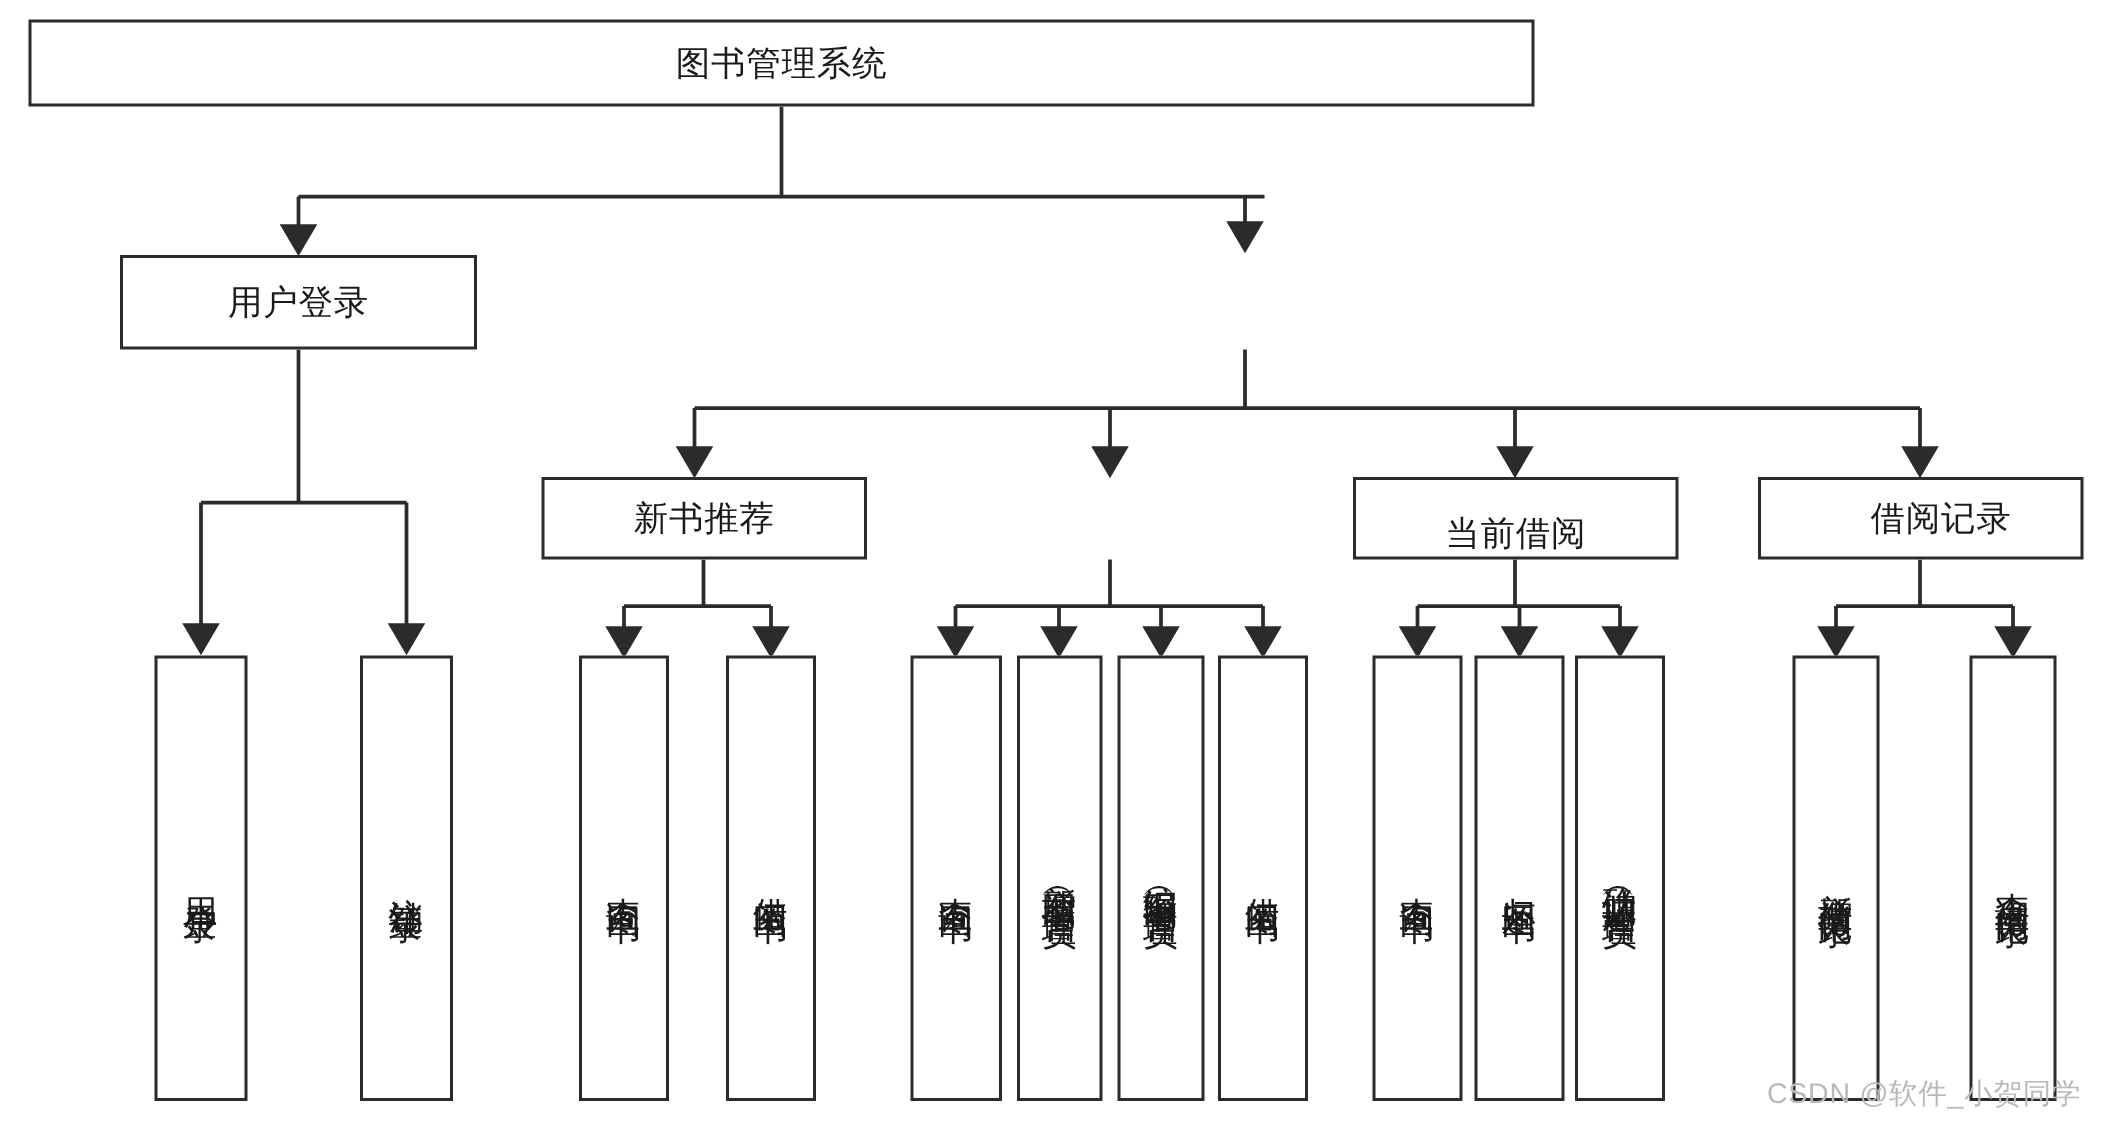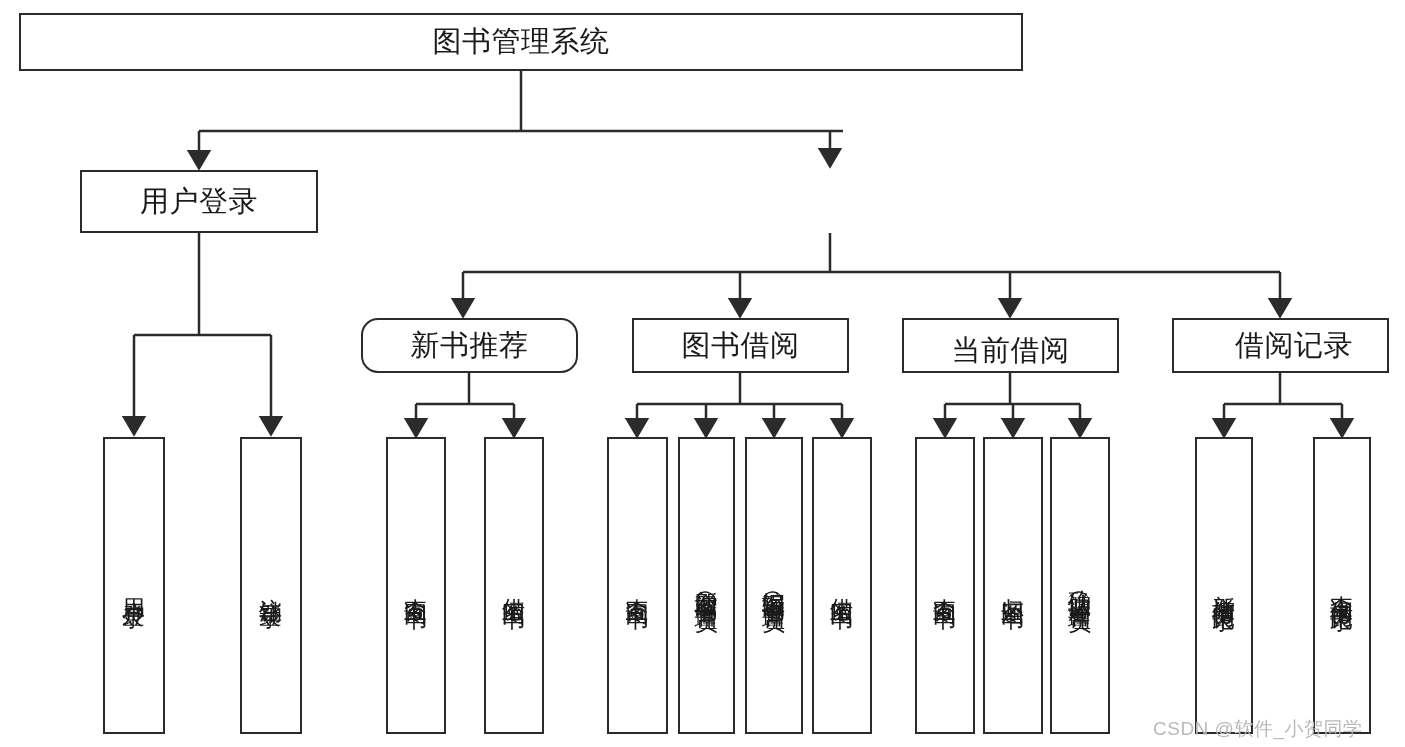--- a/index.html
+++ b/index.html
@@ -27,21 +27,21 @@
     position: absolute;
     box-sizing: border-box;
     border: 2.5px solid #2b2b2b;
     background: #ffffff;
     display: flex;
     align-items: center;
     justify-content: center;
     color: #1a1a1a;
   }
   .node.horiz {
-    font-size: 29px;
+    font-size: 23px;
     letter-spacing: 0.5px;
   }
   .node.vert {
     writing-mode: vertical-rl;
     text-orientation: upright;
     font-size: 23px;
     letter-spacing: 3px;
     padding-top: 4px;
     padding-bottom: 4px;
   }
@@ -117,25 +117,22 @@
   </svg>
 
   <div class="node horiz" style="left: 19px; top: 13px; width: 1004px; height: 58px;">
     <span>图书管理系统</span>
   </div>
 
   <div class="node horiz" style="left: 80px; top: 170px; width: 238px; height: 63px;">
     <span>用户登录</span>
   </div>
 
-  <div class="node horiz" style="left: 361px; top: 318px; width: 217px; height: 55px; border-radius: 17px;">
+  <div class="node horiz" style="left: 361px; top: 318px; width: 217px; height: 55px;">
     <span>新书推荐</span>
-  </div>
-  <div class="node horiz" style="left: 632px; top: 318px; width: 217px; height: 55px;">
-    <span>图书借阅</span>
   </div>
   <div class="node horiz" style="left: 902px; top: 318px; width: 217px; height: 55px; align-items: flex-end;">
     <span>当前借阅</span>
   </div>
   <div class="node horiz" style="left: 1172px; top: 318px; width: 217px; height: 55px; padding-left: 27px;">
     <span>借阅记录</span>
   </div>
 
   <div class="node vert" style="left: 103px; top: 437px; width: 62px; height: 297px;">
     <span>用户登录</span>
@@ -170,15 +167,15 @@
   <div class="node vert" style="left: 1050px; top: 437px; width: 60px; height: 297px;">
     <span>确认归还（管理员）</span>
   </div>
   <div class="node vert" style="left: 1195px; top: 437px; width: 58px; height: 297px;">
     <span>新增借阅记录</span>
   </div>
   <div class="node vert" style="left: 1313px; top: 437px; width: 58px; height: 297px;">
     <span>查询借阅记录</span>
   </div>
 
-  <div class="watermark" style="left: 1153px; top: 716px;">CSDN @软件_小贺同学</div>
+  <div class="watermark" style="left: 1178px; top: 716px;">CSDN @软件_小贺同学</div>
 
 </div>
 
 </body></html>

